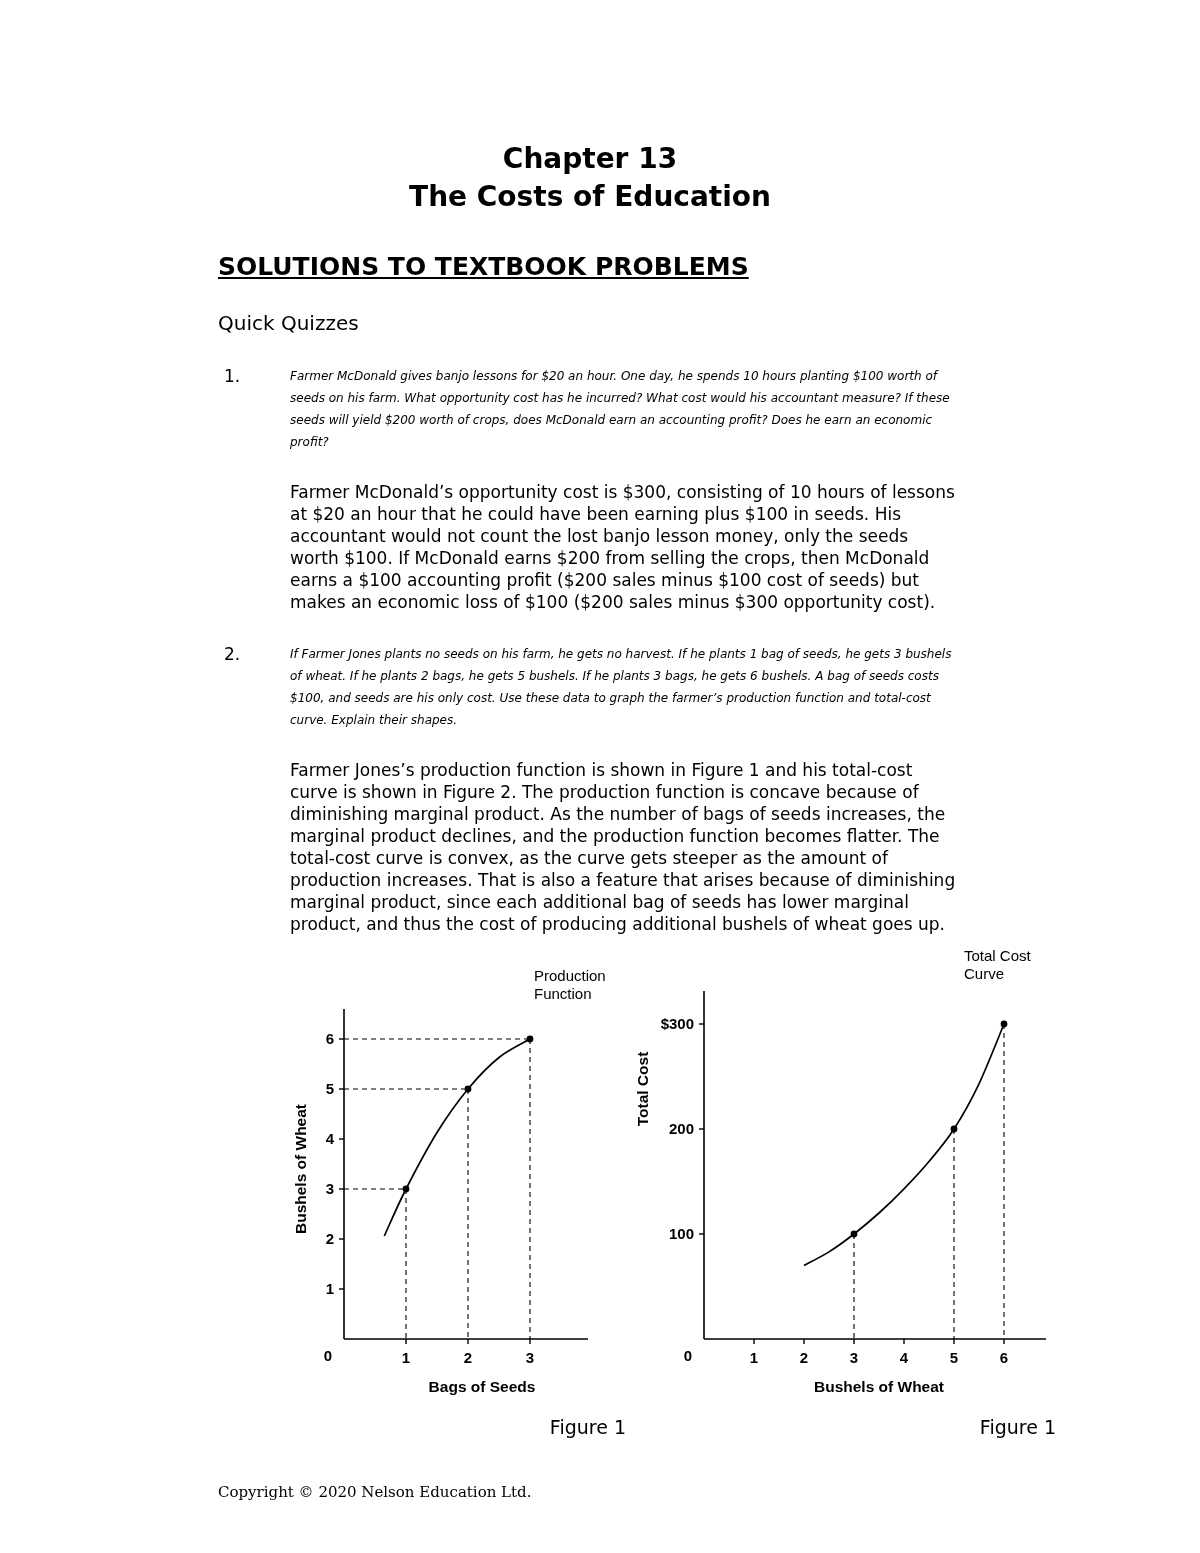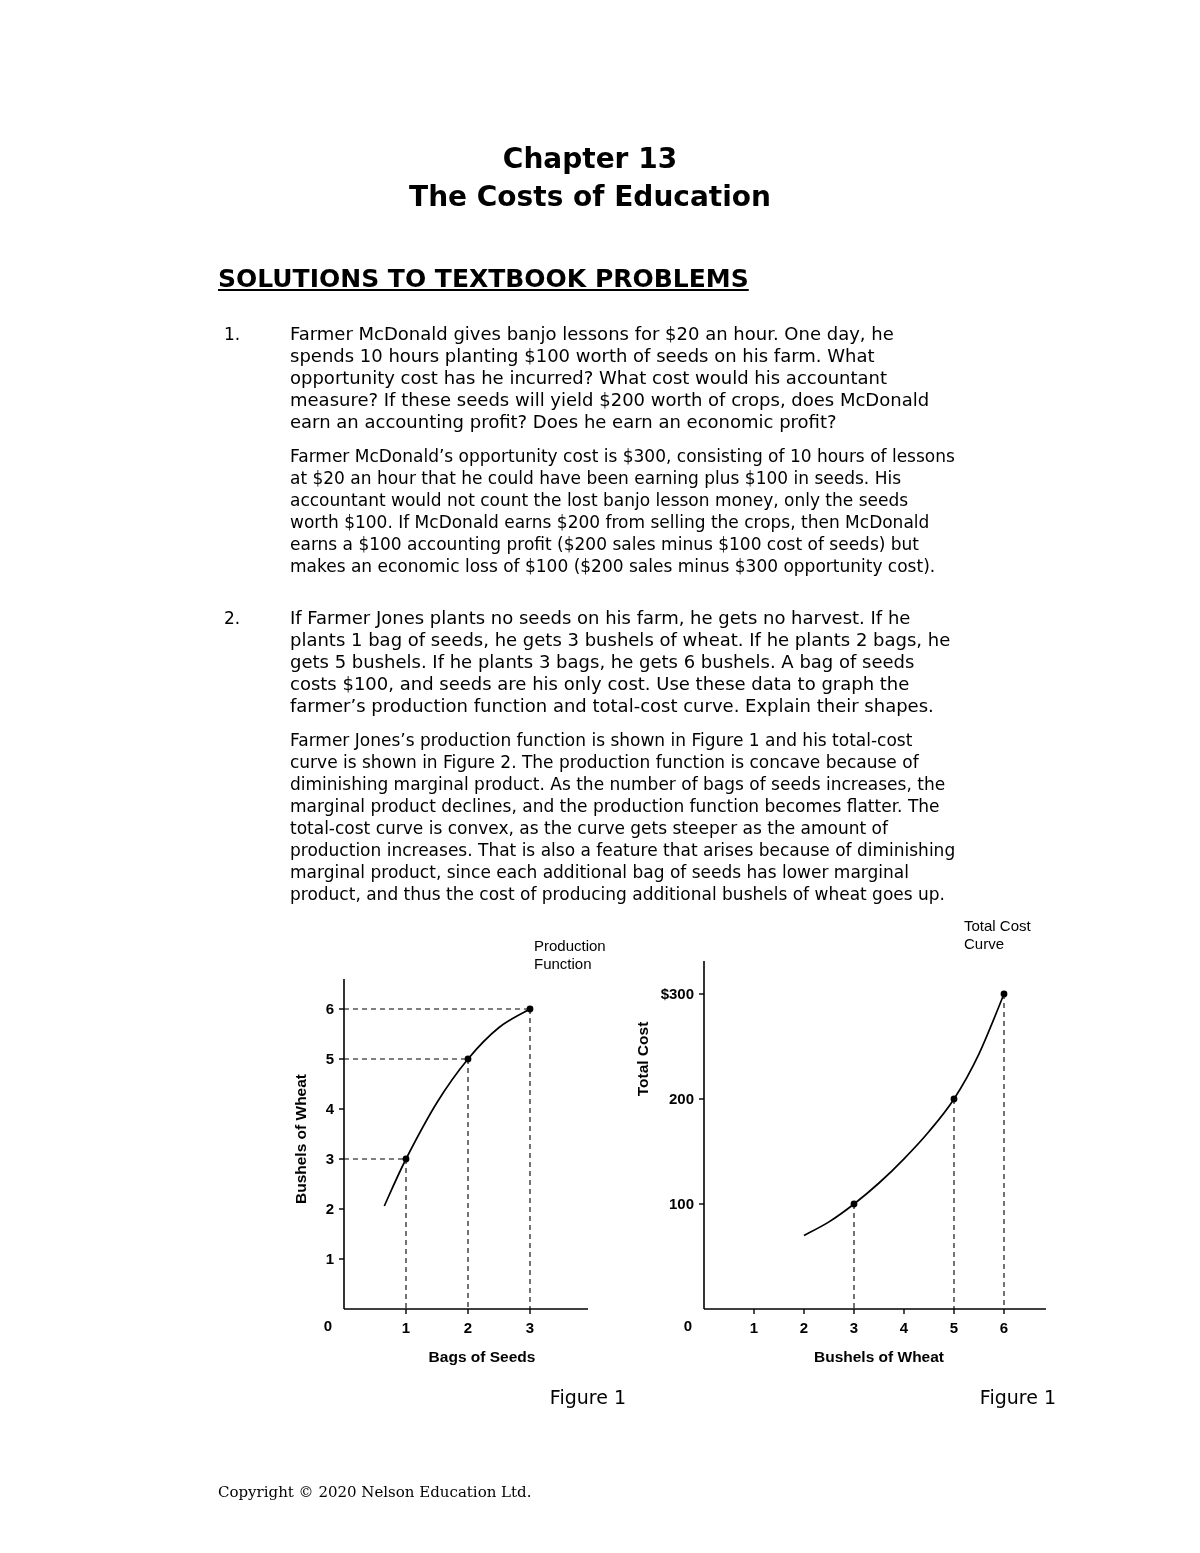--- a/index.html
+++ b/index.html
@@ -9,30 +9,30 @@
     width:1044px; height:1553px;
     margin:0 auto;
     background:#ffffff;
     color:#000000;
     font-family:"DejaVu Sans", sans-serif;
     padding:140px 160px 0 140px;
     overflow:hidden;
   }
   .doc-title { text-align:center; font-weight:bold; font-size:28px; line-height:38px; }
   .section-heading {
-    margin-top:48px;
+    margin-top:36px;
     font-size:25px; font-weight:bold;
     text-decoration:underline;
   }
   .subheading { margin-top:30px; font-size:20px; }
   .qa-item { display:flex; margin-top:30px; }
   .q-num { width:72px; flex:0 0 72px; font-size:17px; line-height:22px; padding-left:6px; }
   .q-body { flex:1; }
-  .q-text { font-size:18px; line-height:22px; }
-  .a-text { margin-top:12px; font-size:17px; line-height:22px; }
+  .q-text { font-size:12px; line-height:22px; font-style:italic; }
+  .a-text { margin-top:28px; font-size:17px; line-height:22px; }
   .figures-row { display:flex; margin-left:68px; margin-top:4px; align-items:flex-start; }
   .figure { display:flex; flex-direction:column; }
   .fig-caption { text-align:right; font-size:19px; margin-top:2px; }
   .figure svg { display:block; }
   .footer {
     position:absolute; left:140px; top:1483px;
     font-family:"DejaVu Serif", serif;
     font-size:15px;
   }
 </style>
@@ -41,20 +41,21 @@
 
 <div class="page">
 
   <div class="doc-title">
     <div>Chapter 13</div>
     <div>The Costs of Education</div>
   </div>
 
   <div class="section-heading">SOLUTIONS TO TEXTBOOK PROBLEMS</div>
 
+  <div class="subheading">Quick Quizzes</div>
 
   <div class="qa-item">
     <div class="q-num">1.</div>
     <div class="q-body">
       <div class="q-text">Farmer McDonald gives banjo lessons for $20 an hour. One day, he spends 10 hours planting $100 worth of seeds on his farm. What opportunity cost has he incurred? What cost would his accountant measure? If these seeds will yield $200 worth of crops, does McDonald earn an accounting profit? Does he earn an economic profit?</div>
       <div class="a-text">Farmer McDonald’s opportunity cost is $300, consisting of 10 hours of lessons at $20 an hour that he could have been earning plus $100 in seeds. His accountant would not count the lost banjo lesson money, only the seeds worth $100. If McDonald earns $200 from selling the crops, then McDonald earns a $100 accounting profit ($200 sales minus $100 cost of seeds) but makes an economic loss of $100 ($200 sales minus $300 opportunity cost).</div>
     </div>
   </div>
 
   <div class="qa-item">

